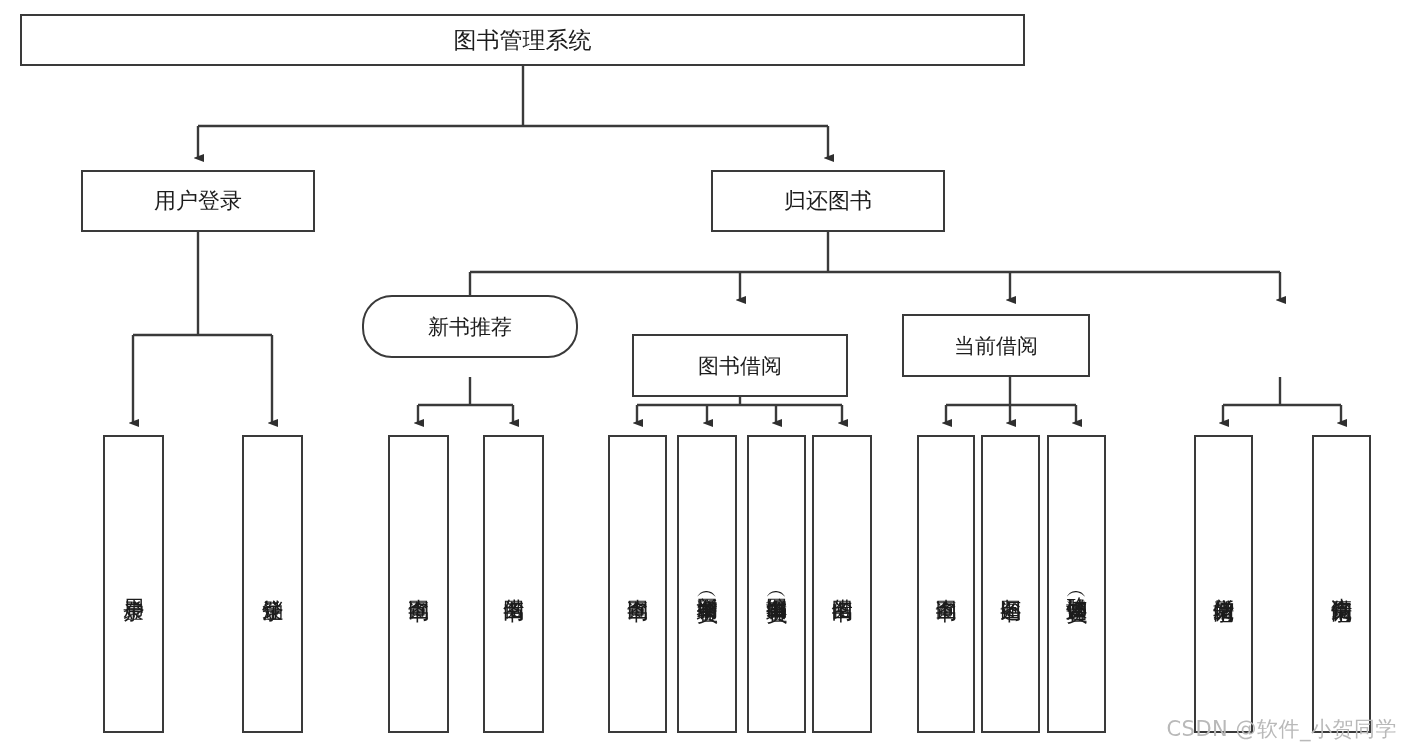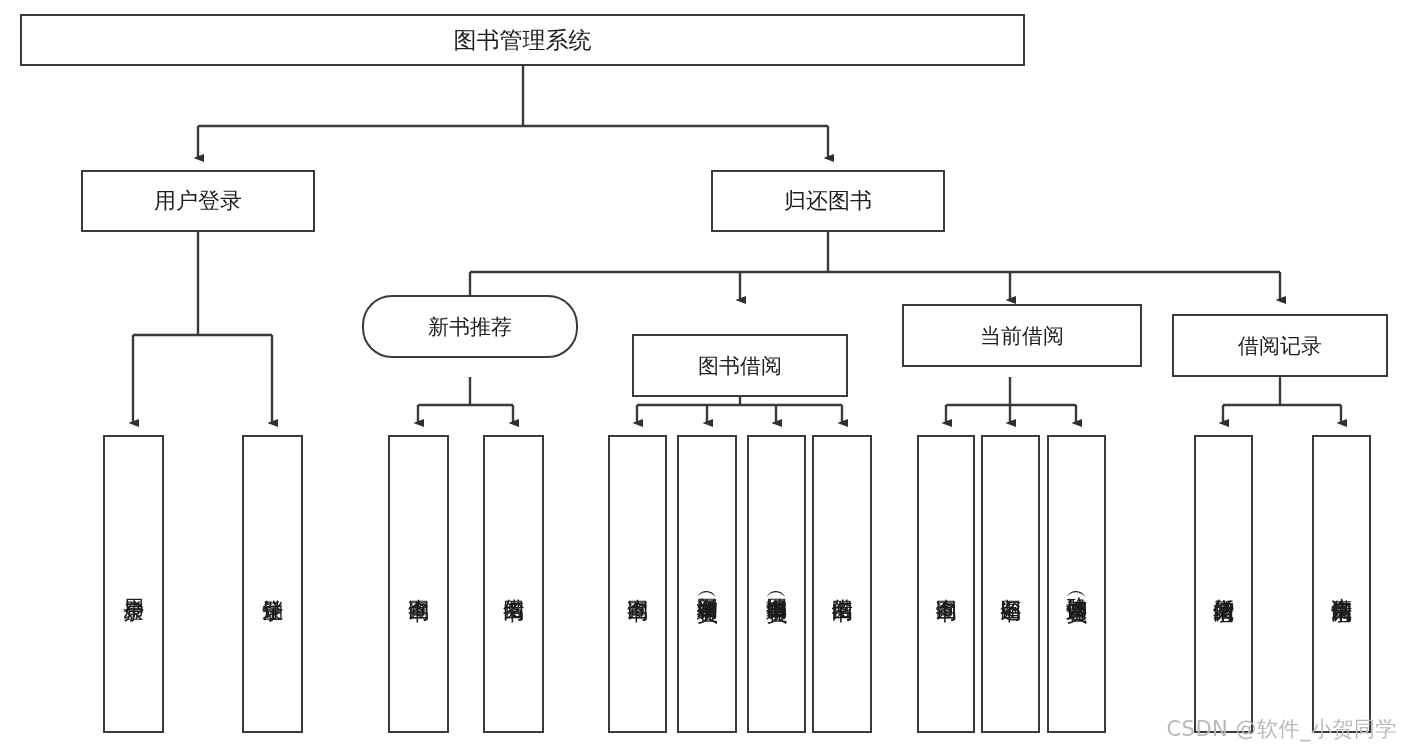--- a/index.html
+++ b/index.html
@@ -115,25 +115,22 @@
   <div class="node lvl2" style="left:711px;top:170px;width:234px;height:62px;">
     <span>归还图书</span>
   </div>
 
   <div class="node lvl3" style="left:362px;top:295px;width:216px;height:63px;border-radius:30px;">
     <span>新书推荐</span>
   </div>
   <div class="node lvl3" style="left:632px;top:314px;width:216px;height:63px;margin-top:20px;">
     <span>图书借阅</span>
   </div>
-  <div class="node lvl3" style="left:902px;top:304px;width:240px;height:63px;">
+  <div class="node lvl3" style="left:902px;top:314px;width:188px;height:63px;">
     <span>当前借阅</span>
-  </div>
-  <div class="node lvl3" style="left:1172px;top:314px;width:216px;height:63px;">
-    <span>借阅记录</span>
   </div>
 
   <div class="node leaf" style="left:103px;top:435px;width:61px;height:298px;">
     <span class="vtxt">用户登录</span>
   </div>
   <div class="node leaf" style="left:242px;top:435px;width:61px;height:298px;">
     <span class="vtxt">注销登录</span>
   </div>
 
   <div class="node leaf" style="left:388px;top:435px;width:61px;height:298px;">

